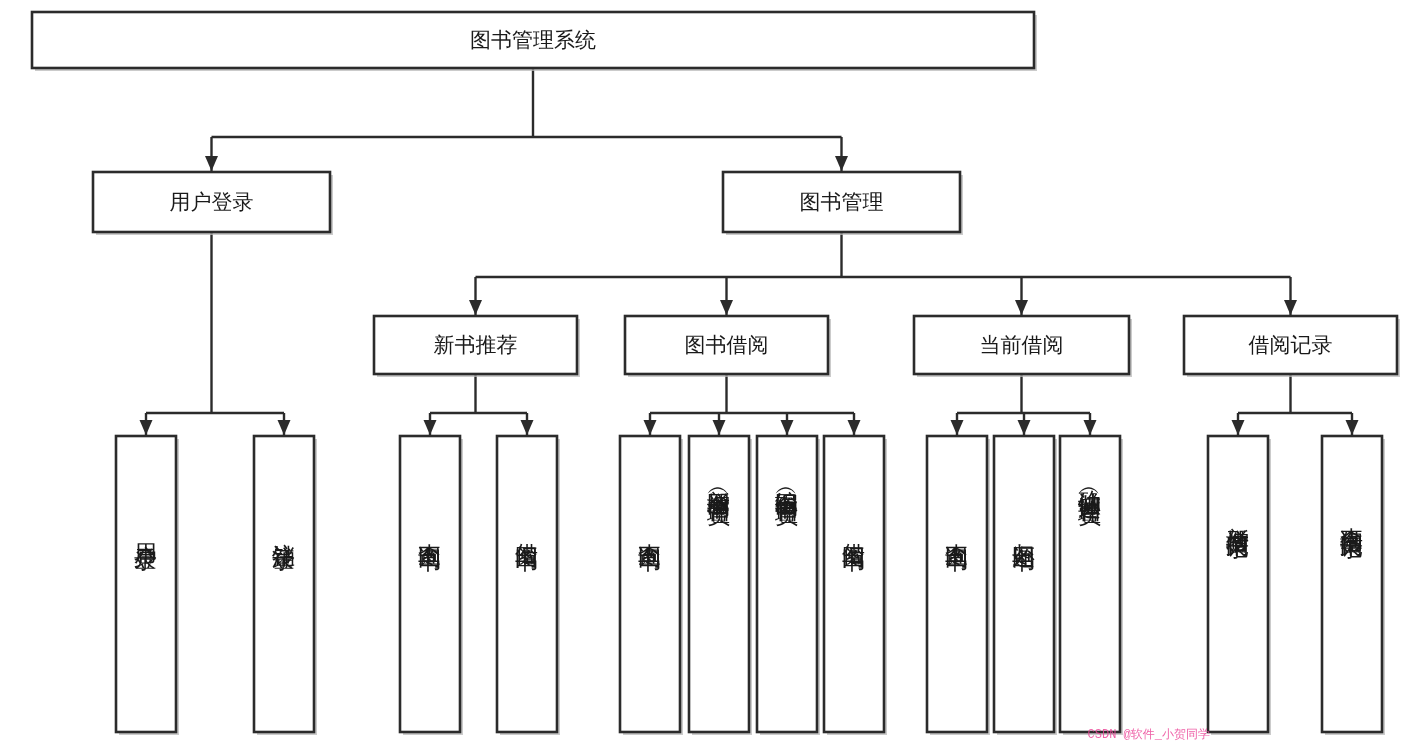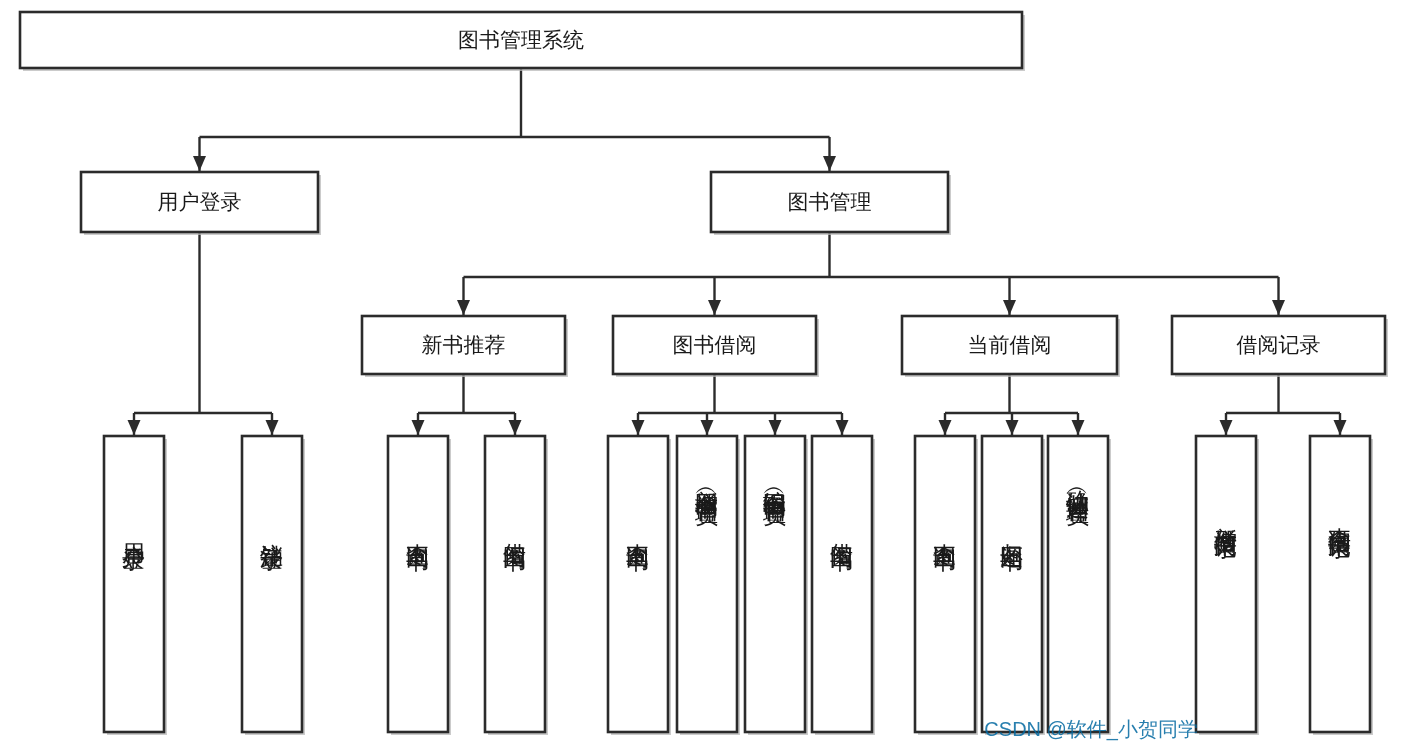--- a/index.html
+++ b/index.html
@@ -12,20 +12,21 @@
     width: 1405px;
     height: 747px;
     font-family: "DejaVu Sans", "Liberation Sans", sans-serif;
     overflow: hidden;
   }
   #diagram-root {
     position: relative;
     width: 1206px;
     height: 747px;
     background: #ffffff;
+    margin-left: 12px;
   }
   svg.flow-canvas {
     position: absolute;
     left: 0;
     top: 0;
     width: 1405px;
     height: 747px;
     display: block;
   }
   .node-box {
@@ -69,23 +70,23 @@
     font-size: 23px;
     line-height: 1.05;
     color: #1a1a1a;
     letter-spacing: 2px;
     white-space: nowrap;
   }
   .watermark {
     position: absolute;
     right: 8px;
     bottom: 4px;
-    font-family: Liberation Sans, sans-serif;
-    font-size: 20px;
-    color: #0369a1;
+    font-family: Liberation Mono, monospace;
+    font-size: 12px;
+    color: #ec4899;
     opacity: 0.85;
     white-space: nowrap;
     pointer-events: none;
   }
 </style>
 </head>
 <body>
 
 <div id="diagram-root">
   <svg class="flow-canvas" id="flow-canvas" viewBox="0 0 1405 747" xmlns="http://www.w3.org/2000/svg">

